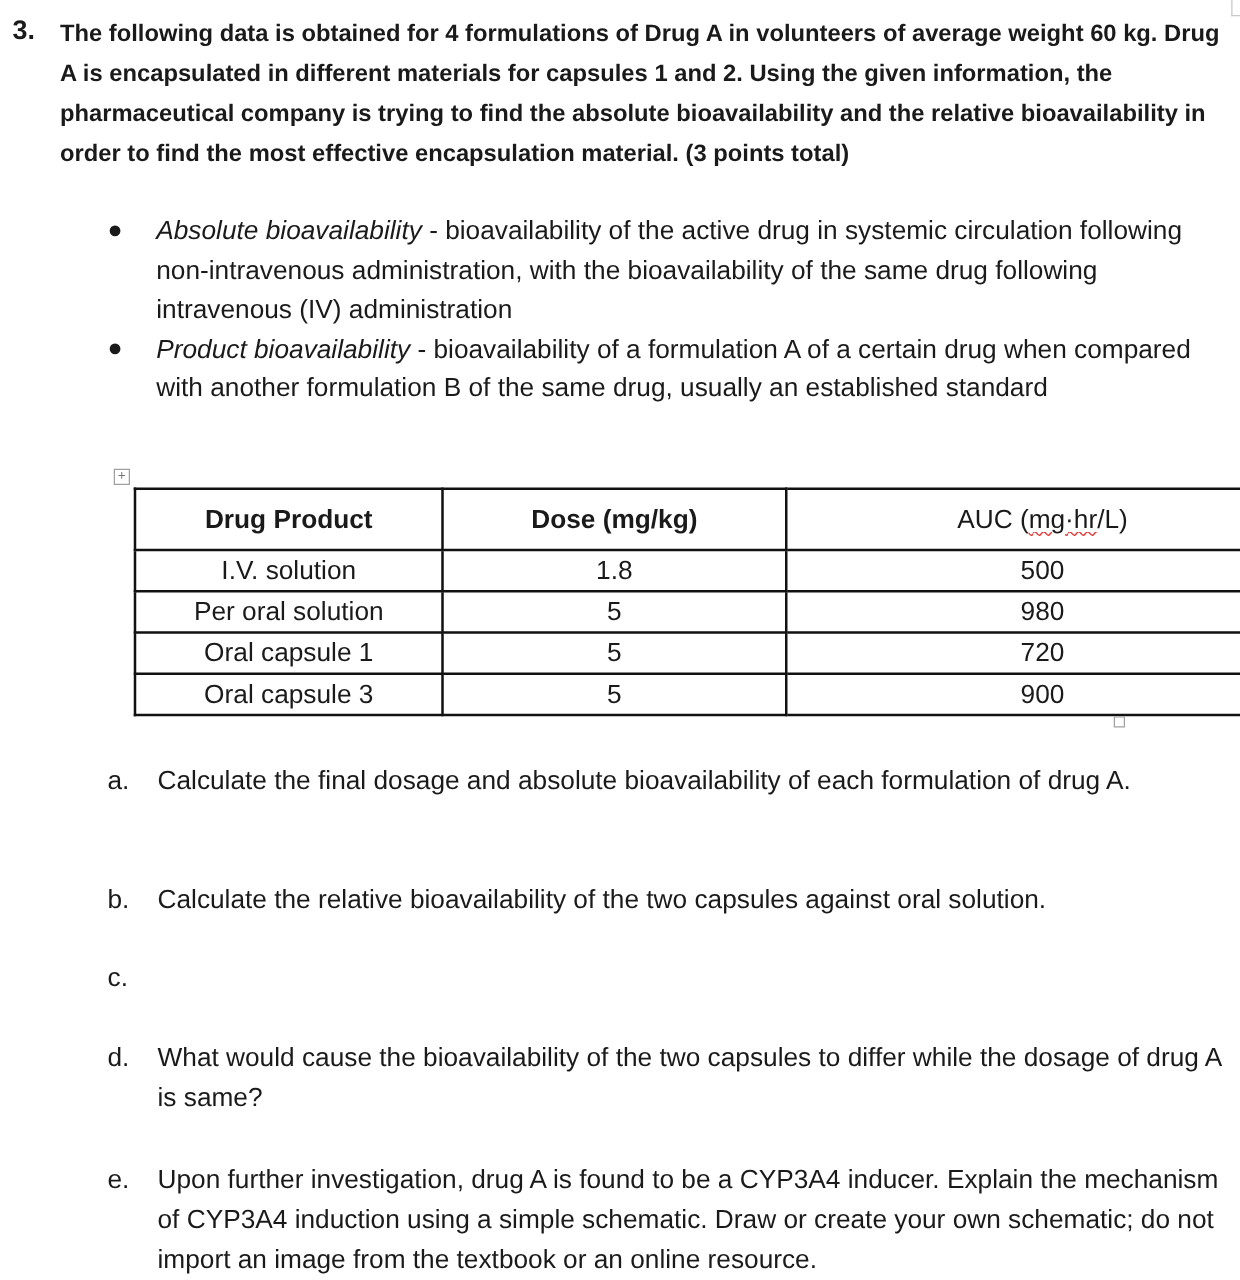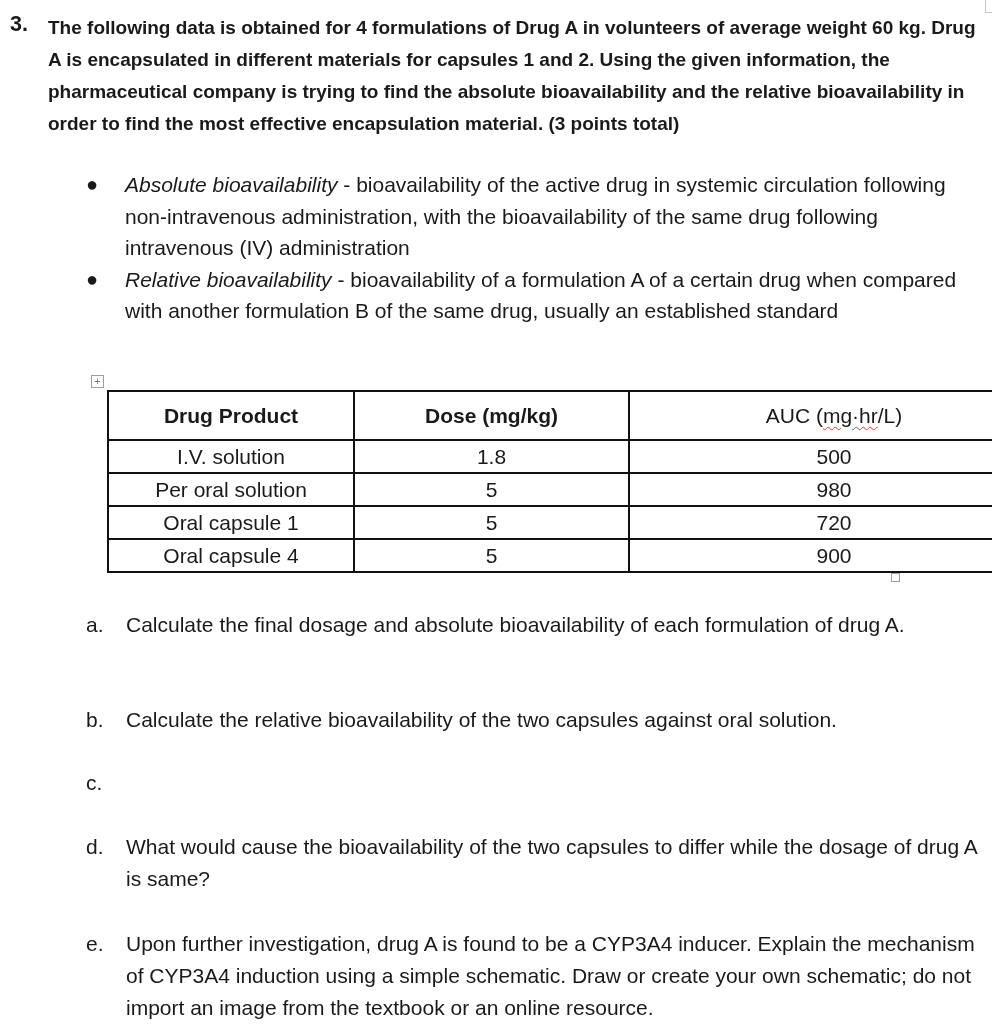--- a/index.html
+++ b/index.html
@@ -54,21 +54,21 @@
 <div class="q-num">3.</div>
 <p class="q-text">The following data is obtained for 4 formulations of Drug A in volunteers of average weight 60 kg. Drug A is encapsulated in different materials for capsules 1 and 2. Using the given information, the pharmaceutical company is trying to find the absolute bioavailability and the relative bioavailability in order to find the most effective encapsulation material. (3 points total)</p>
 
 <div class="bullets">
   <div class="bullet">
     <span class="dot">●</span>
     <em>Absolute bioavailability</em><span> - </span><span>bioavailability of the active drug in systemic circulation following non-intravenous administration, with the bioavailability of the same drug following intravenous (IV) administration</span>
   </div>
   <div class="bullet">
     <span class="dot">●</span>
-    <em>Relative bioavailability</em><span> - </span><span>bioavailability of a formulation A of a certain drug when compared with another formulation B of the same drug, usually an established standard</span>
+    <em>Product bioavailability</em><span> - </span><span>bioavailability of a formulation A of a certain drug when compared with another formulation B of the same drug, usually an established standard</span>
   </div>
 </div>
 
 <div class="table-move-handle">+</div>
 
 <table class="data">
   <thead>
     <tr>
       <th style="width:244px">Drug Product</th>
       <th style="width:273px">Dose (mg/kg)</th>
@@ -85,21 +85,21 @@
       <td>Per oral solution</td>
       <td>5</td>
       <td>980</td>
     </tr>
     <tr>
       <td>Oral capsule 1</td>
       <td>5</td>
       <td>720</td>
     </tr>
     <tr>
-      <td>Oral capsule 4</td>
+      <td>Oral capsule 3</td>
       <td>5</td>
       <td>900</td>
     </tr>
   </tbody>
 </table>
 
 <div class="table-resize-handle"></div>
 
 <div class="subq" style="top:609px">
   <span class="letter">a.</span>

